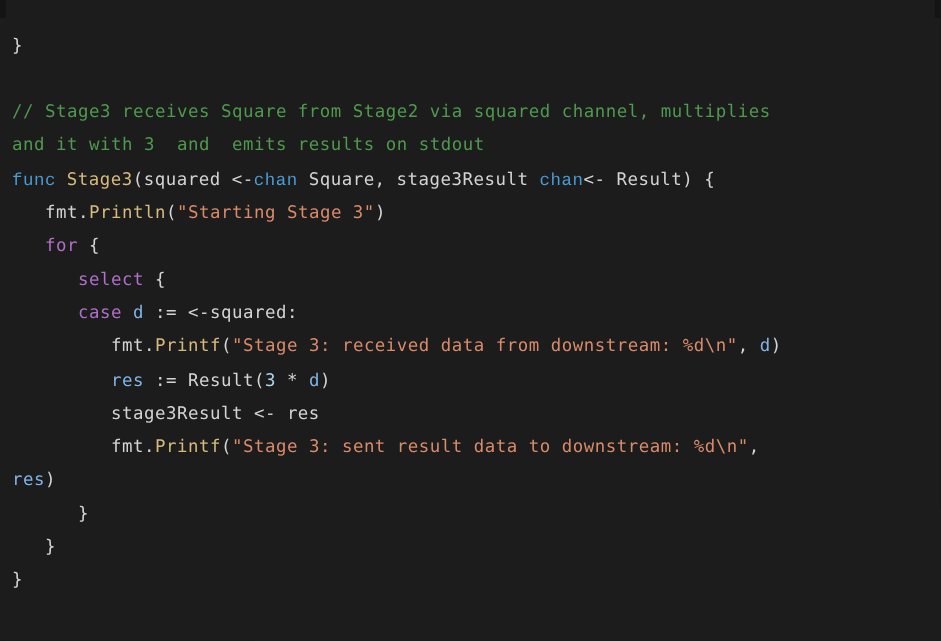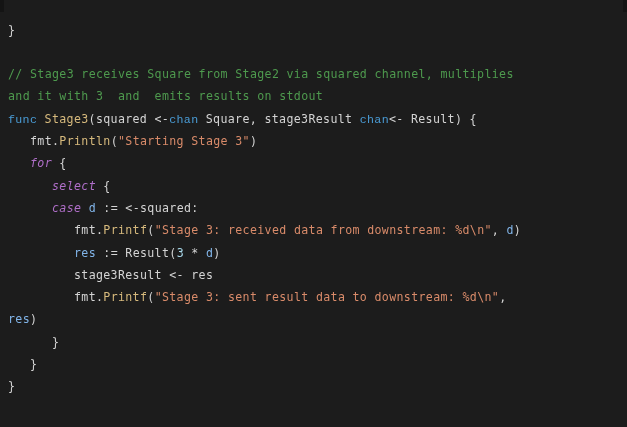--- a/index.html
+++ b/index.html
@@ -44,21 +44,21 @@
   }
   .line {
     height: 22.3px;
     padding-left: 8px;
     box-sizing: border-box;
   }
   
   .tok-plain   { color: #d4d4d4; }
   .tok-comment { color: #4e9a4e; }
   .tok-keyword { color: #4a9cd6; font-family: Liberation Mono, monospace; }
-  .tok-control { color: #b06fc9; font-style: italic; }
+  .tok-control { color: #b06fc9; }
   .tok-func    { color: #d7ba7d; }
   .tok-string  { color: #d98b6a; }
   .tok-var     { color: #81b4e8; }
   .tok-number  { color: #a8d8ea; }
   .tok-brace   { color: #d4d4d4; }
 </style>
 </head>
 <body>
 
 <div id="screenshot">

